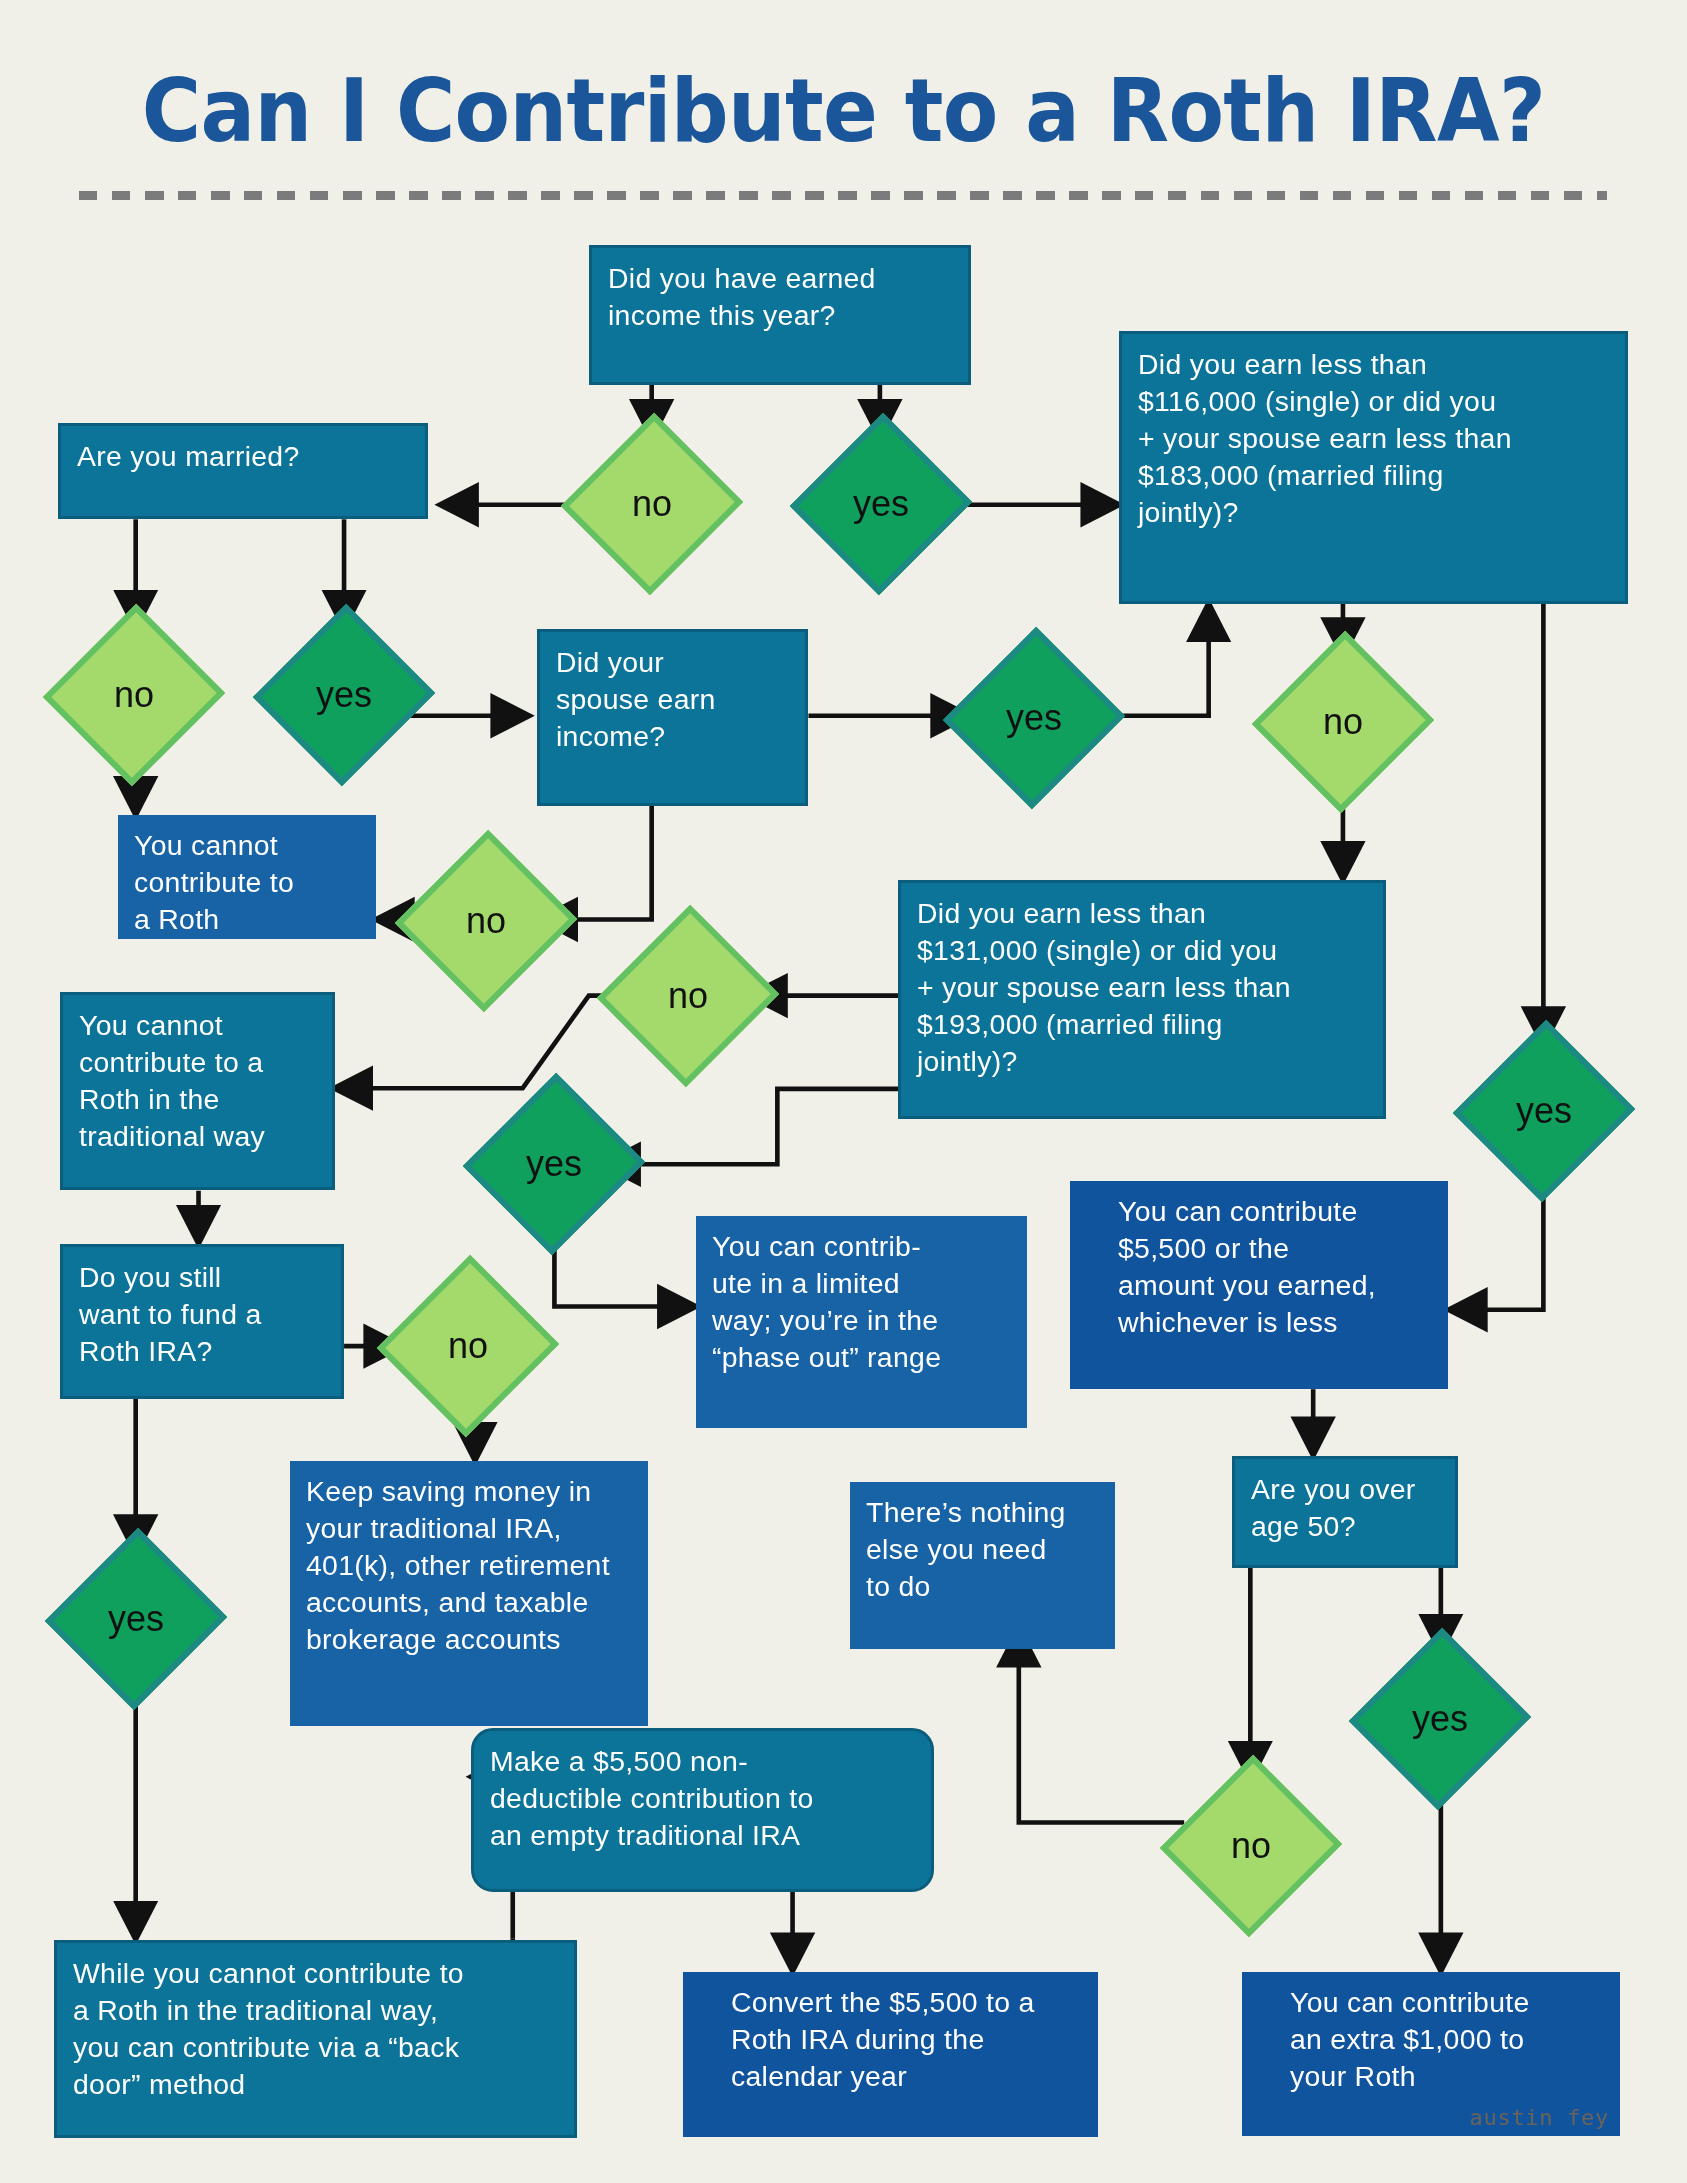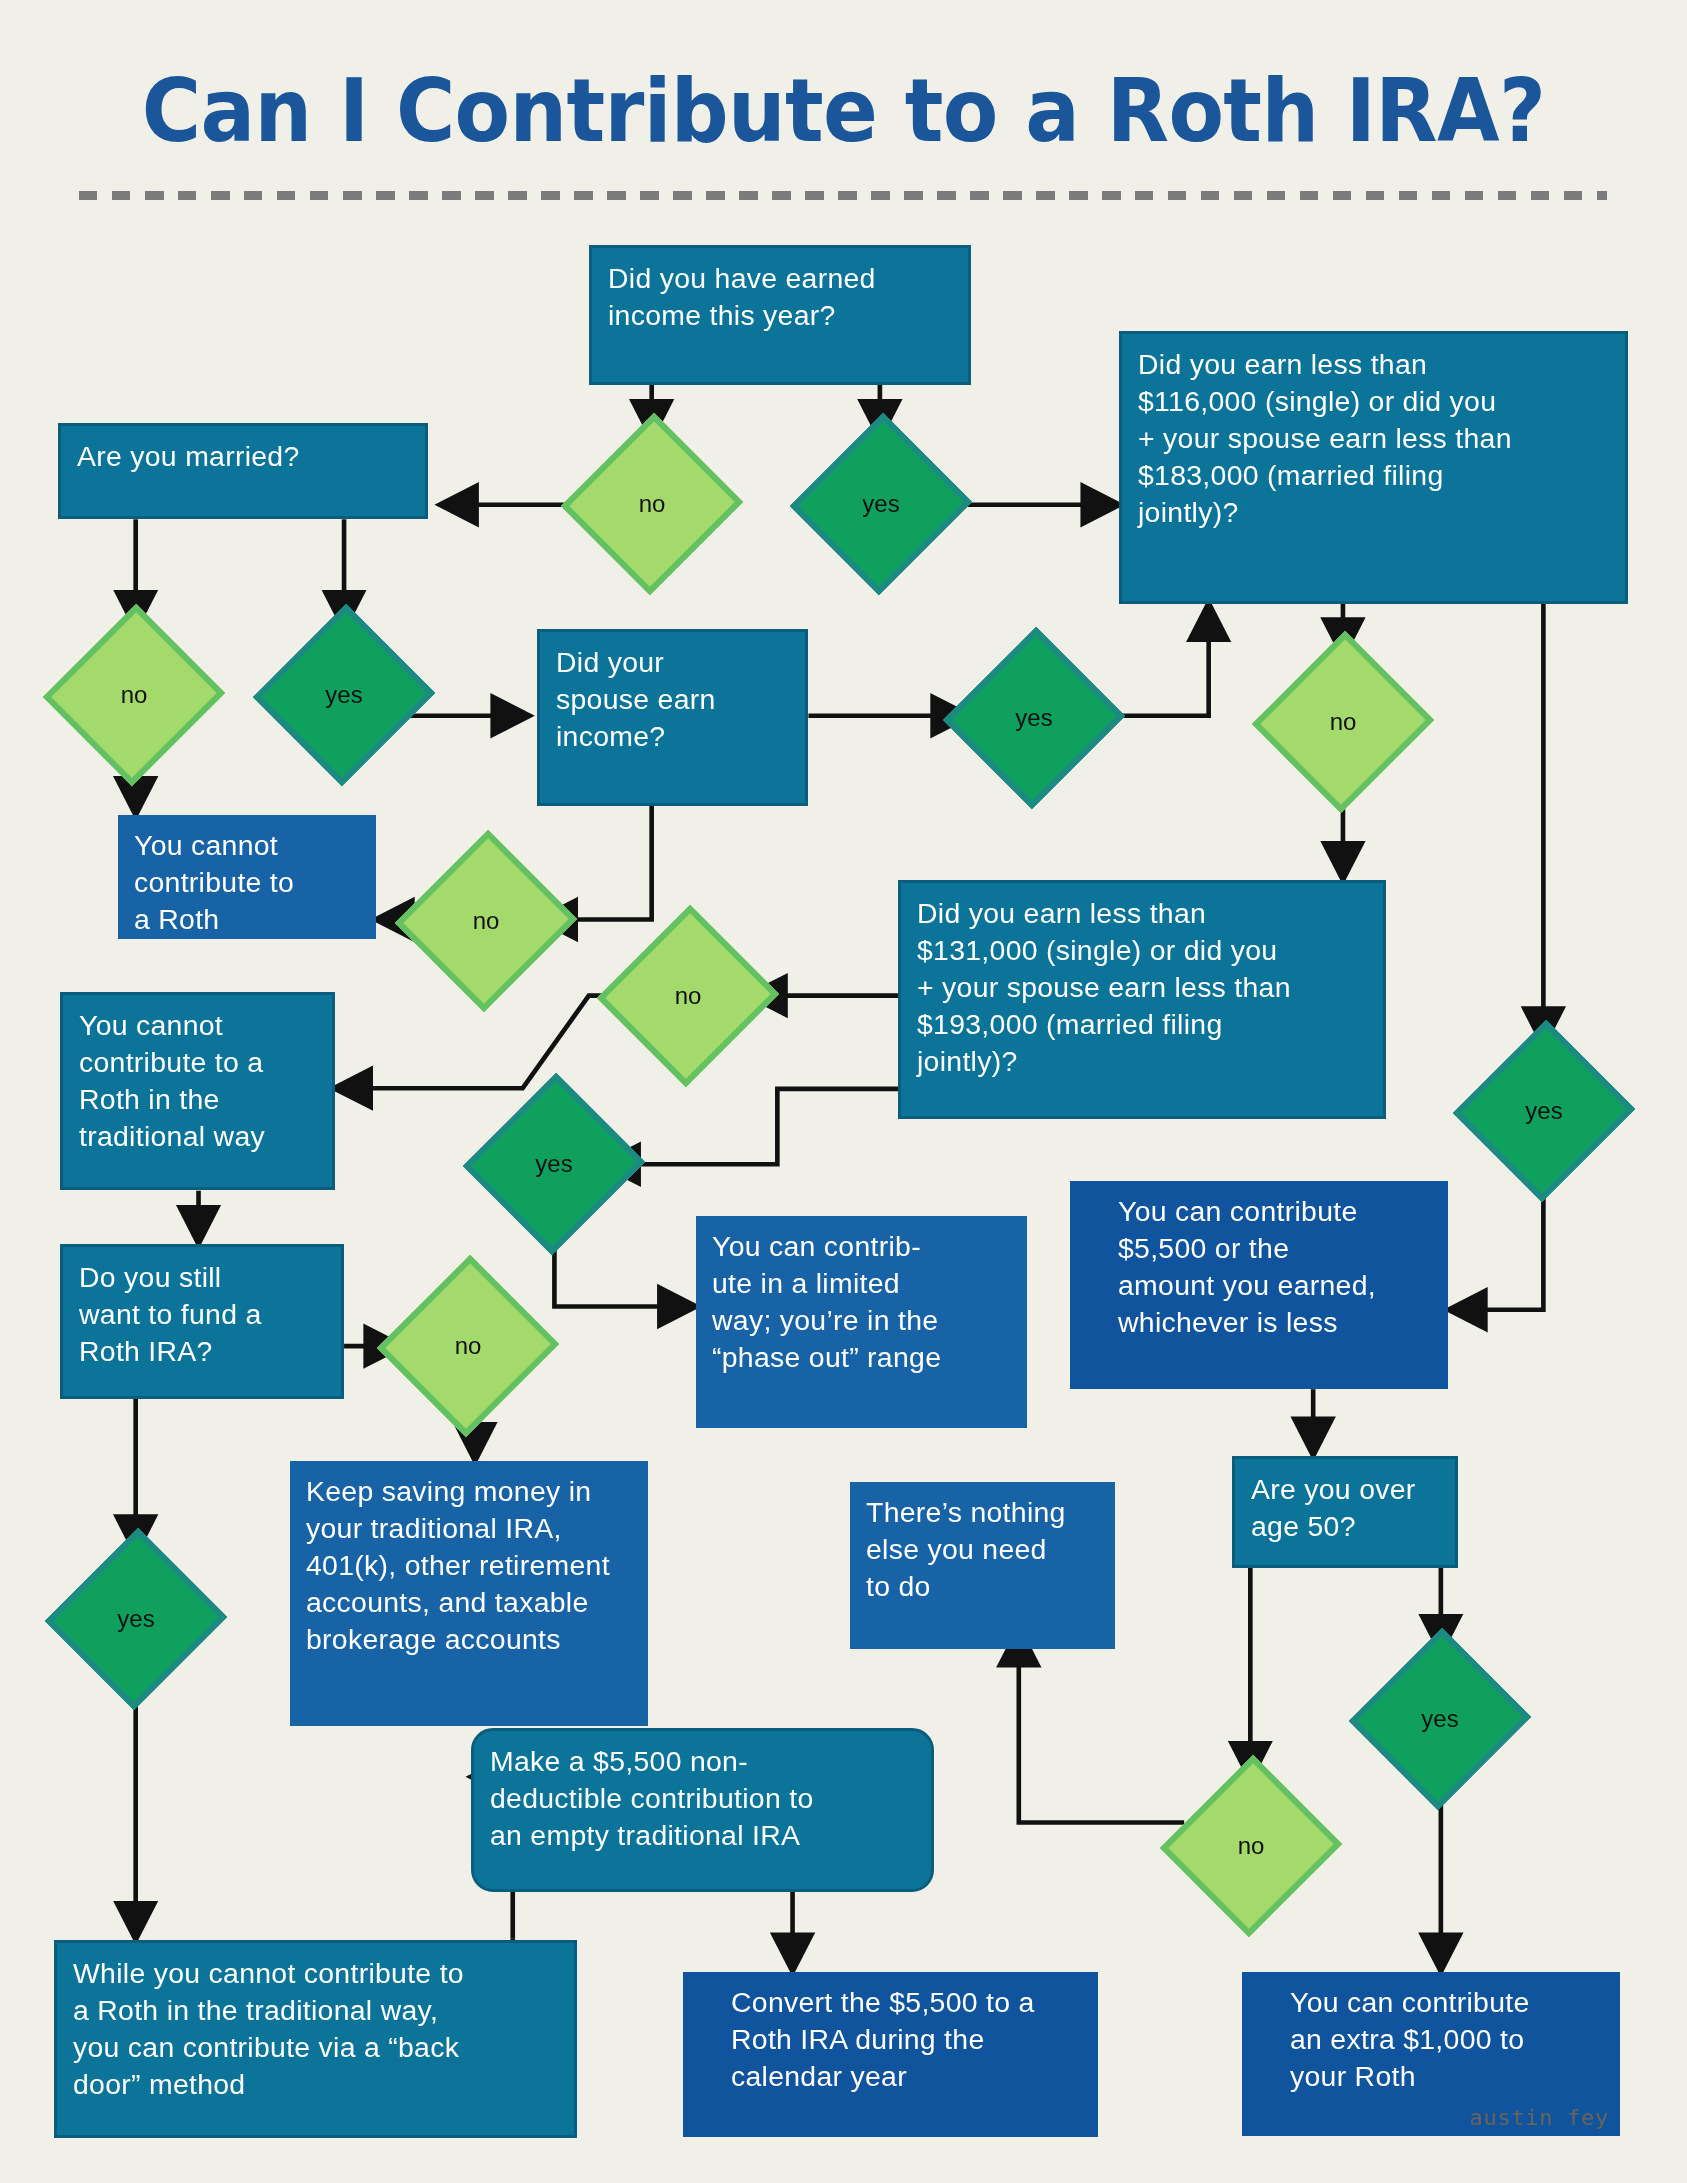--- a/index.html
+++ b/index.html
@@ -47,21 +47,21 @@
   }
   .teal  {background:#0c7499;border:3.3px solid #0a5d7c;}
   .blue  {background:#1763a6;border:none;}
   .blue2 {background:#10549d;border:none;padding-left:48px;}
 
   
   .dia{
     position:absolute;
     display:flex;align-items:center;justify-content:center;
     color:#111;
-    font-size:24px;
+    font-size:36px;
     font-family:"Liberation Sans", sans-serif;
   }
   .dia .shape{
     position:absolute;inset:0;
     transform:rotate(45deg);
     box-sizing:border-box;
   }
   .dia.no  .shape{background:#a4d96c;border:6px solid #63c162;}
   .dia.yes .shape{background:#0fa05e;border:6px solid #1c8a83;}
   .dia .lab{position:relative;z-index:2;}

